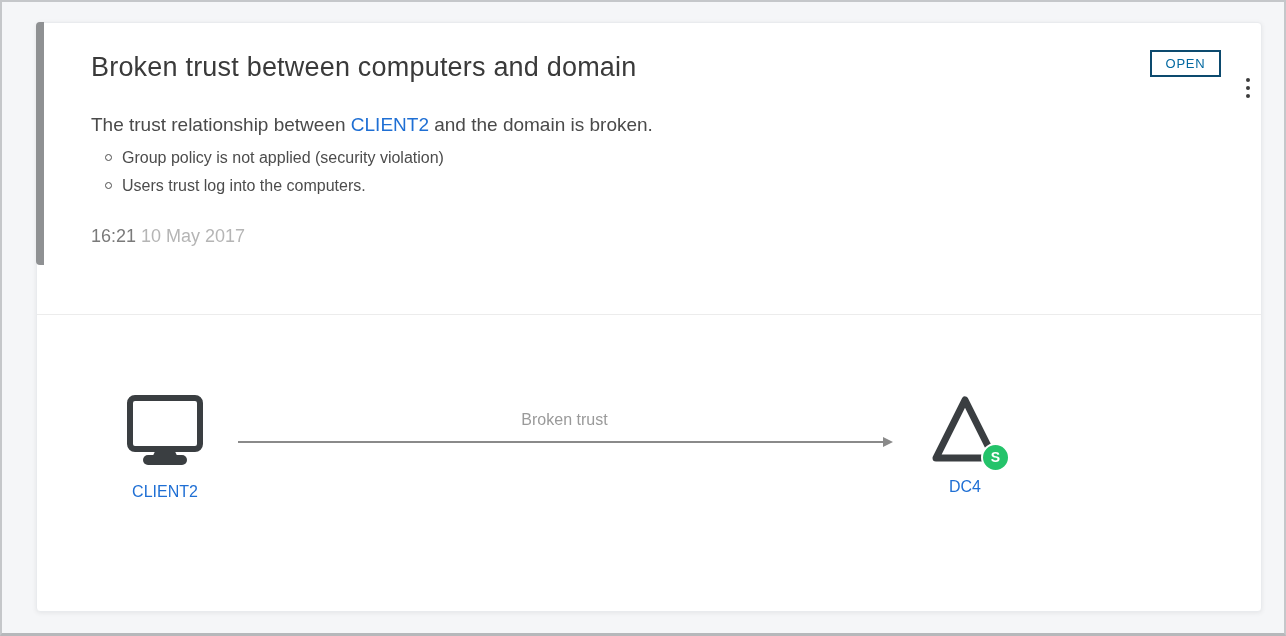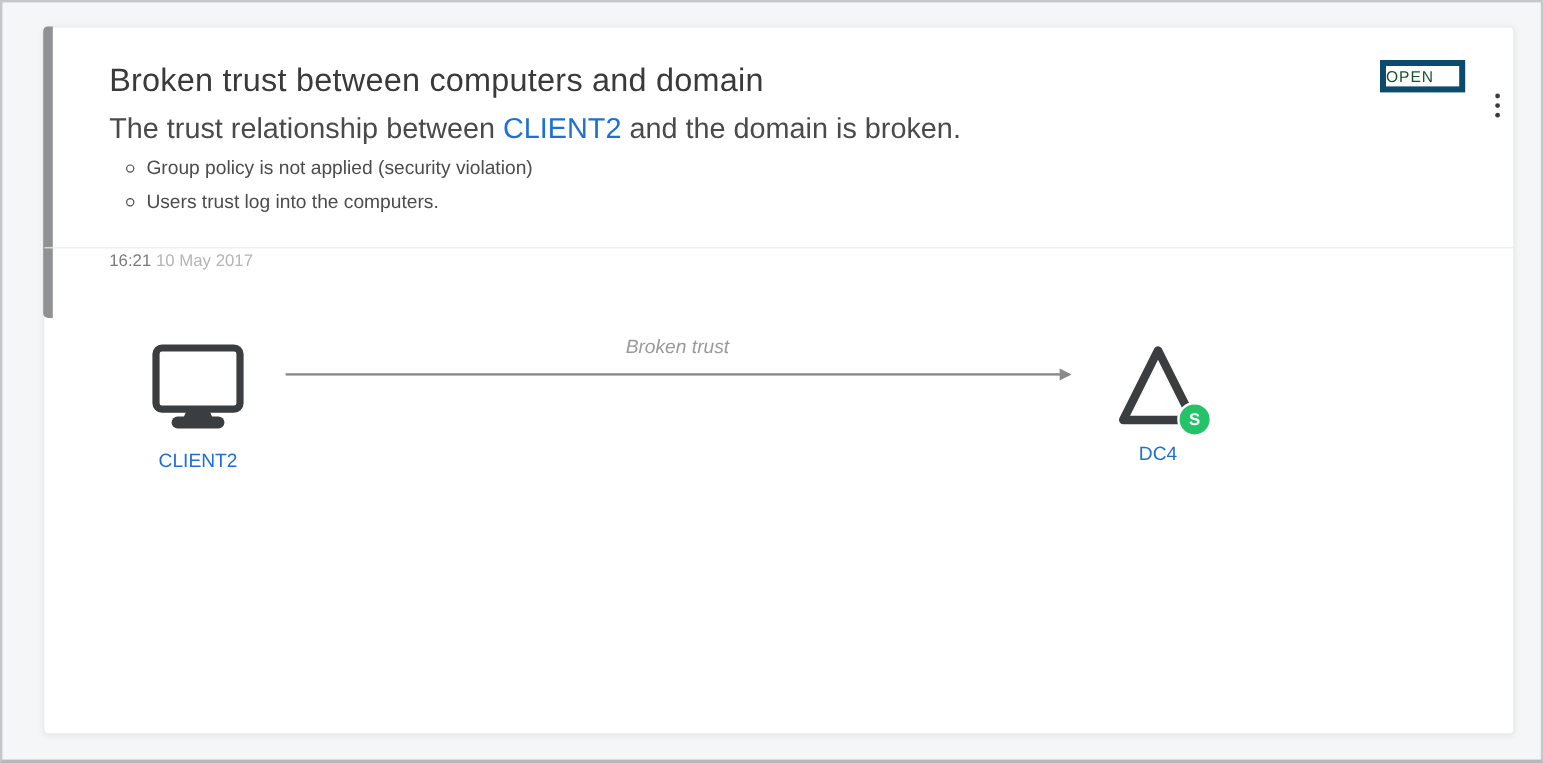--- a/index.html
+++ b/index.html
@@ -27,34 +27,34 @@
   }
   .severity-strip {
     position: absolute;
     left: -1px; top: -1px;
     width: 8px; height: 243px;
     background: #8f9193;
     border-radius: 4px 0 0 4px;
   }
   .card-header {
     position: relative;
-    height: 184px;
+    height: 292px;
     border-bottom: 1px solid #ececec;
     padding: 26px 200px 0 54px;
   }
   .alert-title {
     font-size: 27px;
     font-weight: 400;
     color: #3a3a3a;
     line-height: 36px;
     letter-spacing: 0.2px;
   }
   .alert-desc {
-    margin-top: 10px;
-    font-size: 24px;
+    margin-top: 27px;
+    font-size: 19px;
     color: #4a4a4a;
     line-height: 26px;
   }
   .entity-link {
     color: #1f6fd4;
     text-decoration: none;
     cursor: pointer;
   }
   ul.impact-list {
     margin: 6px 0 0;
@@ -71,36 +71,36 @@
   ul.impact-list li::before {
     content: "";
     position: absolute;
     left: 0; top: 10px;
     width: 5px; height: 5px;
     border: 1.5px solid #4f4f4f;
     border-radius: 50%;
   }
   .timestamp {
     margin-top: 26px;
-    font-size: 14px;
+    font-size: 18px;
   }
   .timestamp .time { color: #7a7a7a; }
   .timestamp .date { color: #b5b5b5; }
   .open-btn {
     position: absolute;
     top: 27px; right: 40px;
     width: 71px; height: 27px;
     background: #ffffff;
-    border: 5px solid #0c4a6e;
-    color: #14532d;
+    border: 2px solid #0c4a6e;
+    color: #0369a1;
     font-family: "Liberation Sans", sans-serif;
     font-size: 13px;
     letter-spacing: 0.8px;
     cursor: pointer;
-    text-align: left;
+    text-align: center;
   }
   .kebab {
     position: absolute;
     top: 53px; right: 9px;
     display: flex;
     flex-direction: column;
     gap: 4px;
     padding: 2px;
     cursor: pointer;
   }
@@ -141,23 +141,22 @@
     background: #24c36a;
     border: 2.5px solid #ffffff;
     color: #ffffff;
     font-size: 14px;
     font-weight: bold;
     line-height: 24px;
     text-align: center;
   }
   .edge {
     position: absolute;
-    left: 201px; top: 74px;
+    left: 201px; top: 96px;
     width: 653px;
-    font-style: italic;
   }
   .edge-label {
     text-align: center;
     font-size: 16px;
     color: #9a9a9a;
     line-height: 18px;
   }
   .edge-line {
     position: relative;
     margin-top: 12px;

